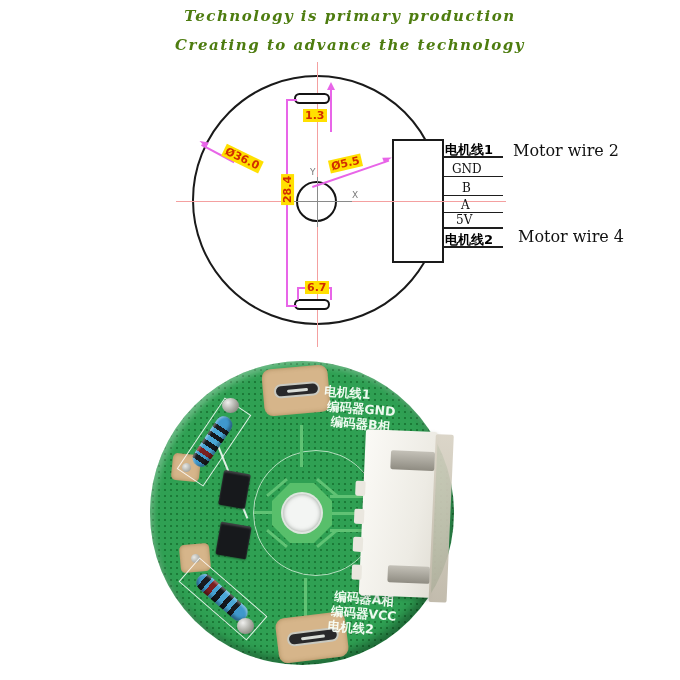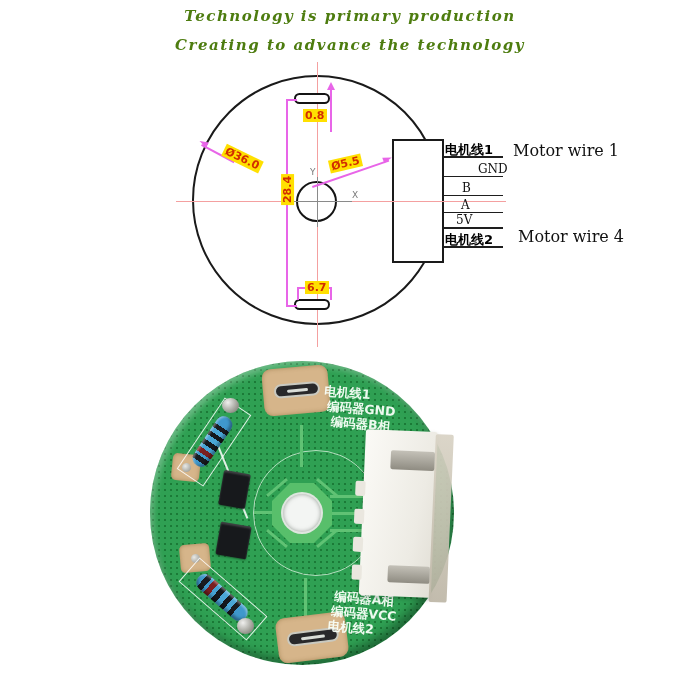--- a/index.html
+++ b/index.html
@@ -102,21 +102,21 @@
     <div class="axis-lb" style="left:310px;top:167px;">Y</div>
     <div class="axis-lb" style="left:352px;top:190px;">X</div>
 
     <div class="dim-line" style="left:286px;top:99px;width:1.5px;height:208px;"></div>
     <div class="dim-line" style="left:287px;top:99px;width:10px;height:1.5px;"></div>
     <div class="dim-line" style="left:287px;top:305px;width:10px;height:1.5px;"></div>
     <div class="dim-label" style="left:272px;top:183px;transform:rotate(-90deg);">28.4</div>
 
     <div class="dim-line" style="left:330px;top:88px;width:1.5px;height:44px;"></div>
     <div class="arrow-up" style="left:327px;top:82px;"></div>
-    <div class="dim-label" style="left:303px;top:109px;">0.8</div>
+    <div class="dim-label" style="left:303px;top:109px;">1.3</div>
 
     <div class="dim-line" style="left:297px;top:287px;width:34px;height:1.5px;"></div>
     <div class="dim-line" style="left:297px;top:287px;width:1.5px;height:13px;"></div>
     <div class="dim-line" style="left:330px;top:287px;width:1.5px;height:13px;"></div>
     <div class="dim-label" style="left:305px;top:281px;">6.7</div>
 
     <div class="dim-line" style="left:202px;top:144px;width:37px;height:1.5px;transform:rotate(28deg);transform-origin:0 0;"></div>
     <div class="arrow-left" style="left:199px;top:140px;transform:rotate(28deg);"></div>
     <div class="dim-label" style="left:222px;top:152px;transform:rotate(26deg);">Ø36.0</div>
 
@@ -125,27 +125,27 @@
     <div class="dim-label" style="left:329px;top:157px;transform:rotate(-13deg);">Ø5.5</div>
 
     <div class="pin-line" style="top:156px;"></div>
     <div class="pin-line" style="top:175.5px;"></div>
     <div class="pin-line" style="top:194.5px;"></div>
     <div class="pin-line" style="top:211.5px;"></div>
     <div class="pin-line" style="top:227px;"></div>
     <div class="pin-line" style="top:246px;"></div>
 
     <div class="pin-cjk" style="left:445px;top:141px;">电机线1</div>
-    <div class="pin-txt" style="left:478px;top:162px;">GND</div>
+    <div class="pin-txt" style="left:452px;top:162px;">GND</div>
     <div class="pin-txt" style="left:462px;top:181px;">B</div>
     <div class="pin-txt" style="left:461px;top:198px;">A</div>
     <div class="pin-txt" style="left:456px;top:213px;">5V</div>
     <div class="pin-cjk" style="left:445px;top:231px;">电机线2</div>
 
-    <div class="mw" style="left:513px;top:141px;">Motor wire 1</div>
+    <div class="mw" style="left:513px;top:141px;">Motor wire 2</div>
     <div class="mw" style="left:518px;top:227px;">Motor wire 4</div>
   </div>
 
   <div>
     <div class="board"></div>
     <div class="inner-circle"></div>
 
     <div class="trace" style="left:254px;top:511px;width:30px;height:3px;"></div>
     <div class="trace" style="left:330px;top:495px;width:62px;height:3px;"></div>
     <div class="trace" style="left:330px;top:512px;width:64px;height:3px;"></div>

